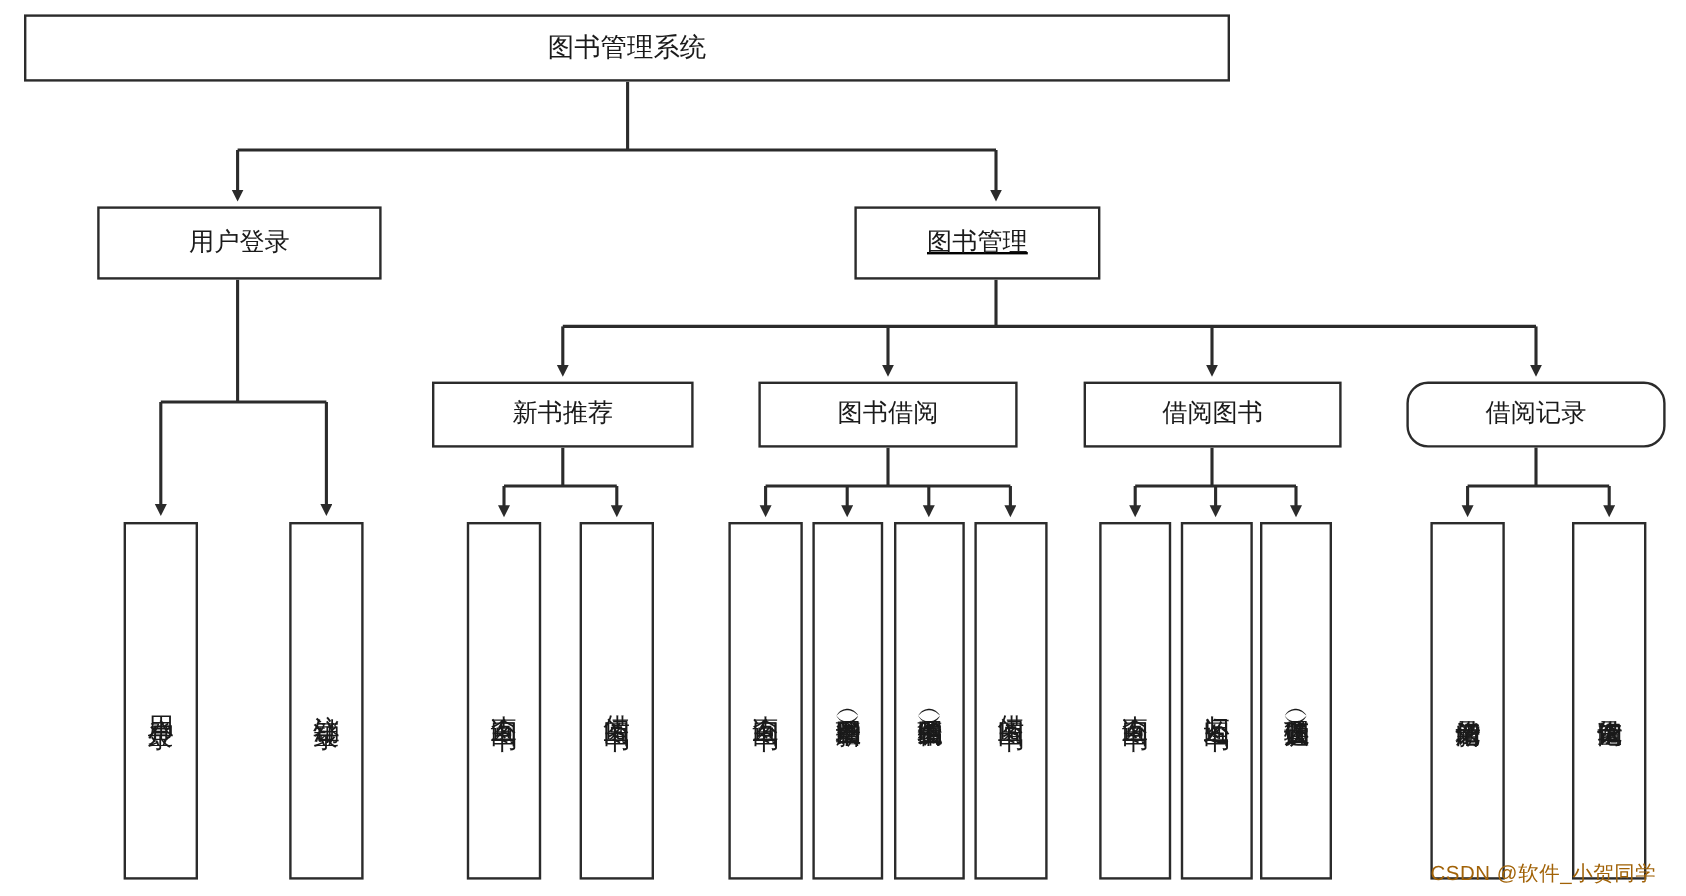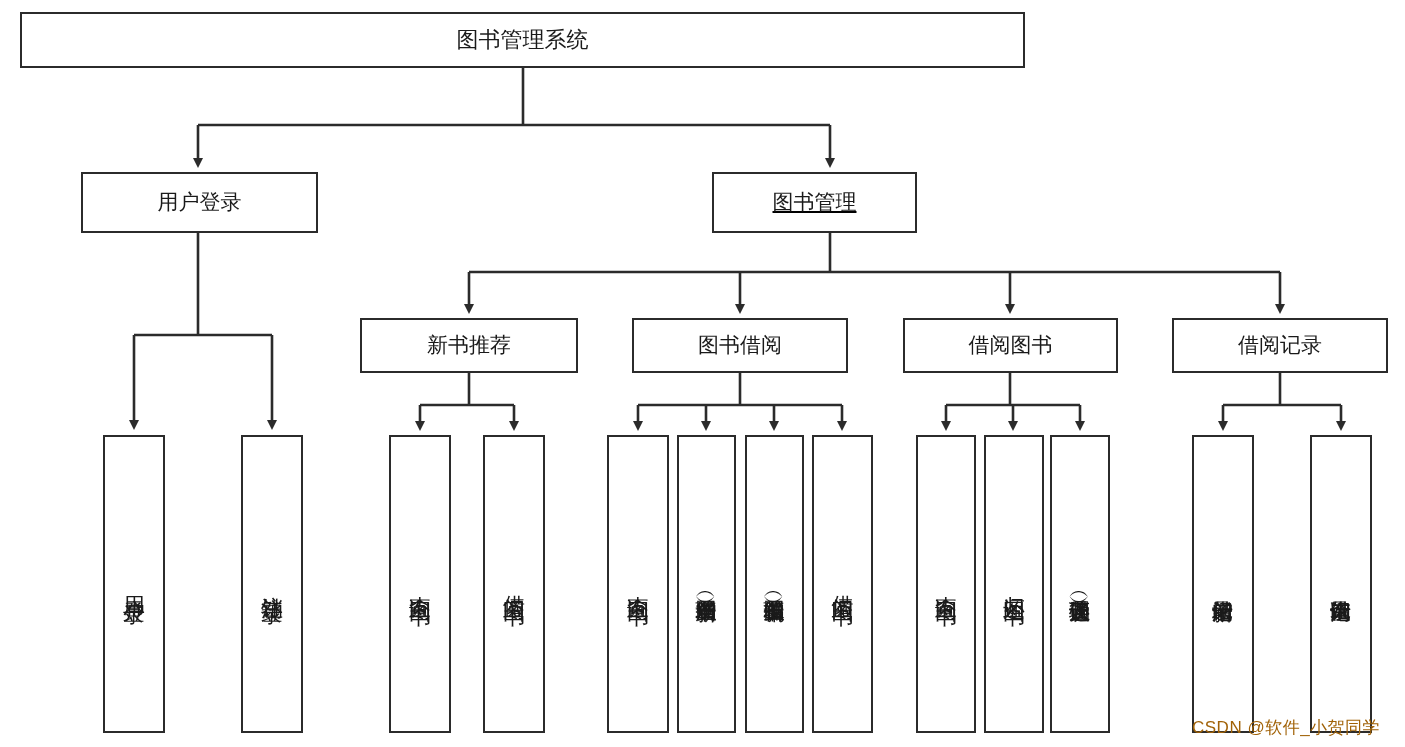--- a/index.html
+++ b/index.html
@@ -138,21 +138,21 @@
 
   <div class="node horizontal" style="left:632px; top:318px; width:216px; height:55px;">
     <span class="node-label">图书借阅</span>
   </div>
   <div class="node horizontal" style="left:360px; top:318px; width:218px; height:55px;">
     <span class="node-label">新书推荐</span>
   </div>
   <div class="node horizontal" style="left:903px; top:318px; width:215px; height:55px;">
     <span class="node-label">借阅图书</span>
   </div>
-  <div class="node horizontal" style="left:1172px; top:318px; width:216px; height:55px;">
+  <div class="node horizontal" style="left:1172px; top:318px; width:216px; height:55px;border-radius:18px;">
     <span class="node-label">借阅记录</span>
   </div>
 
   <div class="node vertical" style="left:103px; top:435px; width:62px; height:298px;">
     <span class="node-label">用户登录</span>
   </div>
   <div class="node vertical" style="left:241px; top:435px; width:62px; height:298px;">
     <span class="node-label">注销登录</span>
   </div>
 

